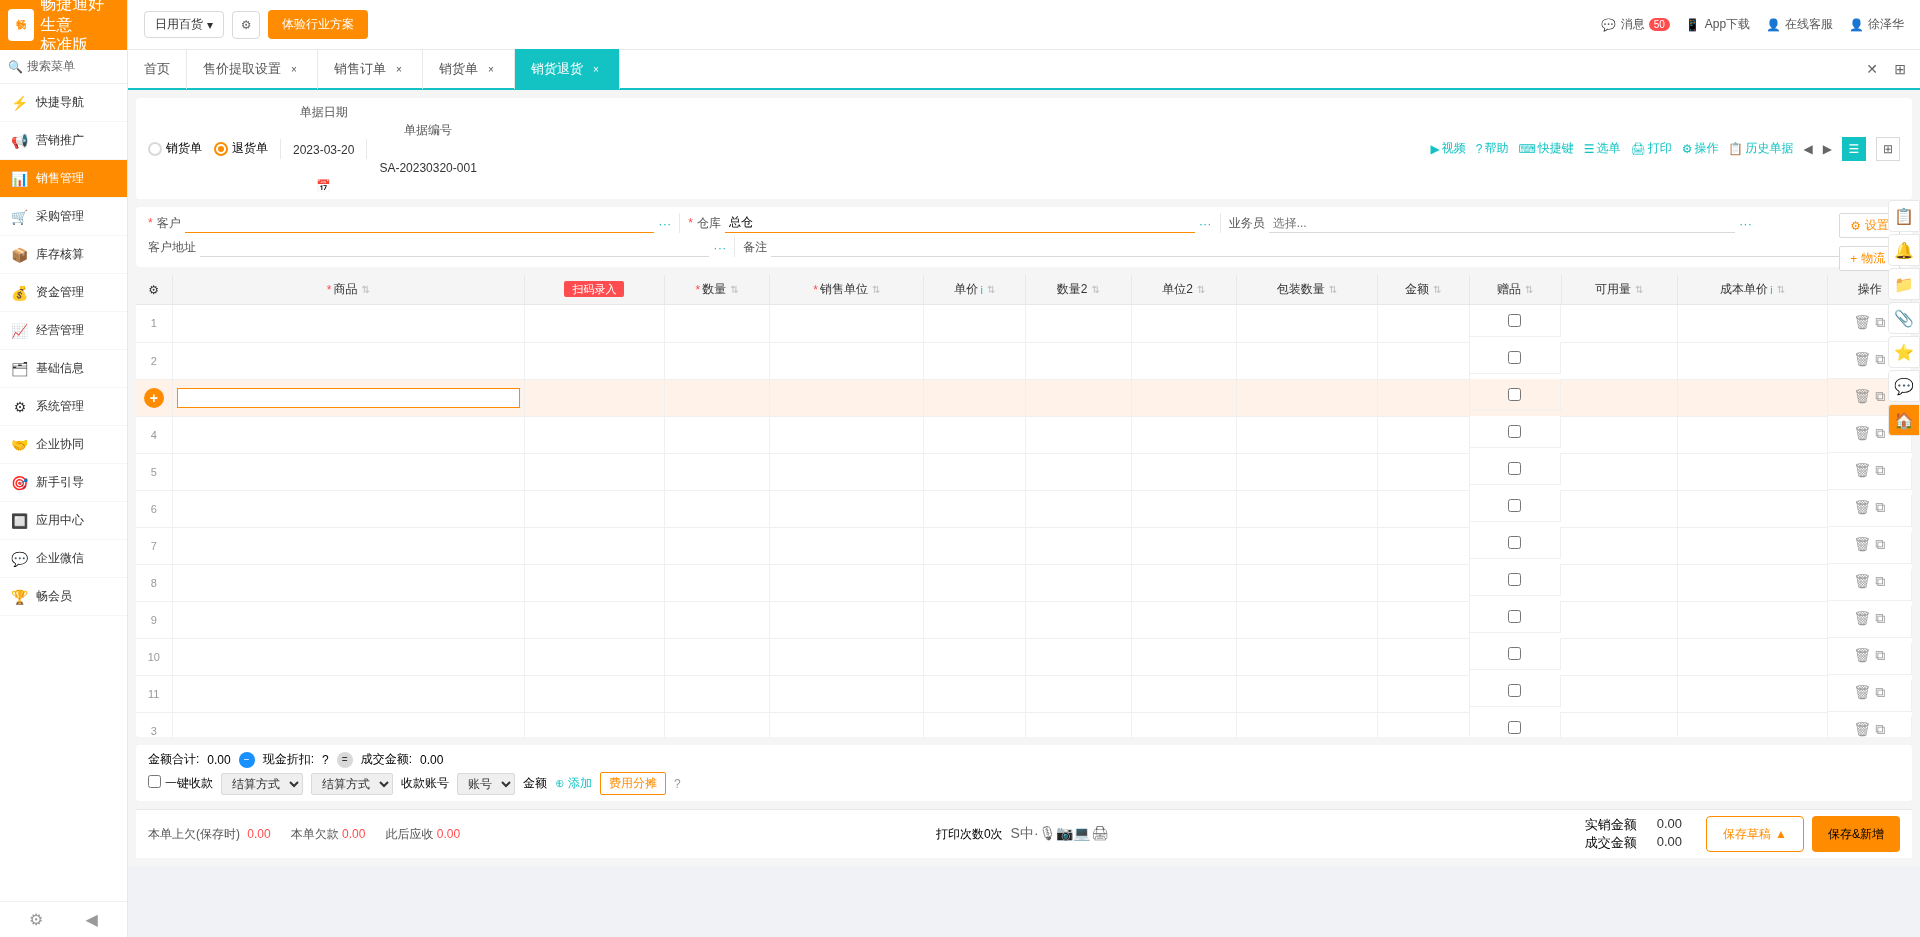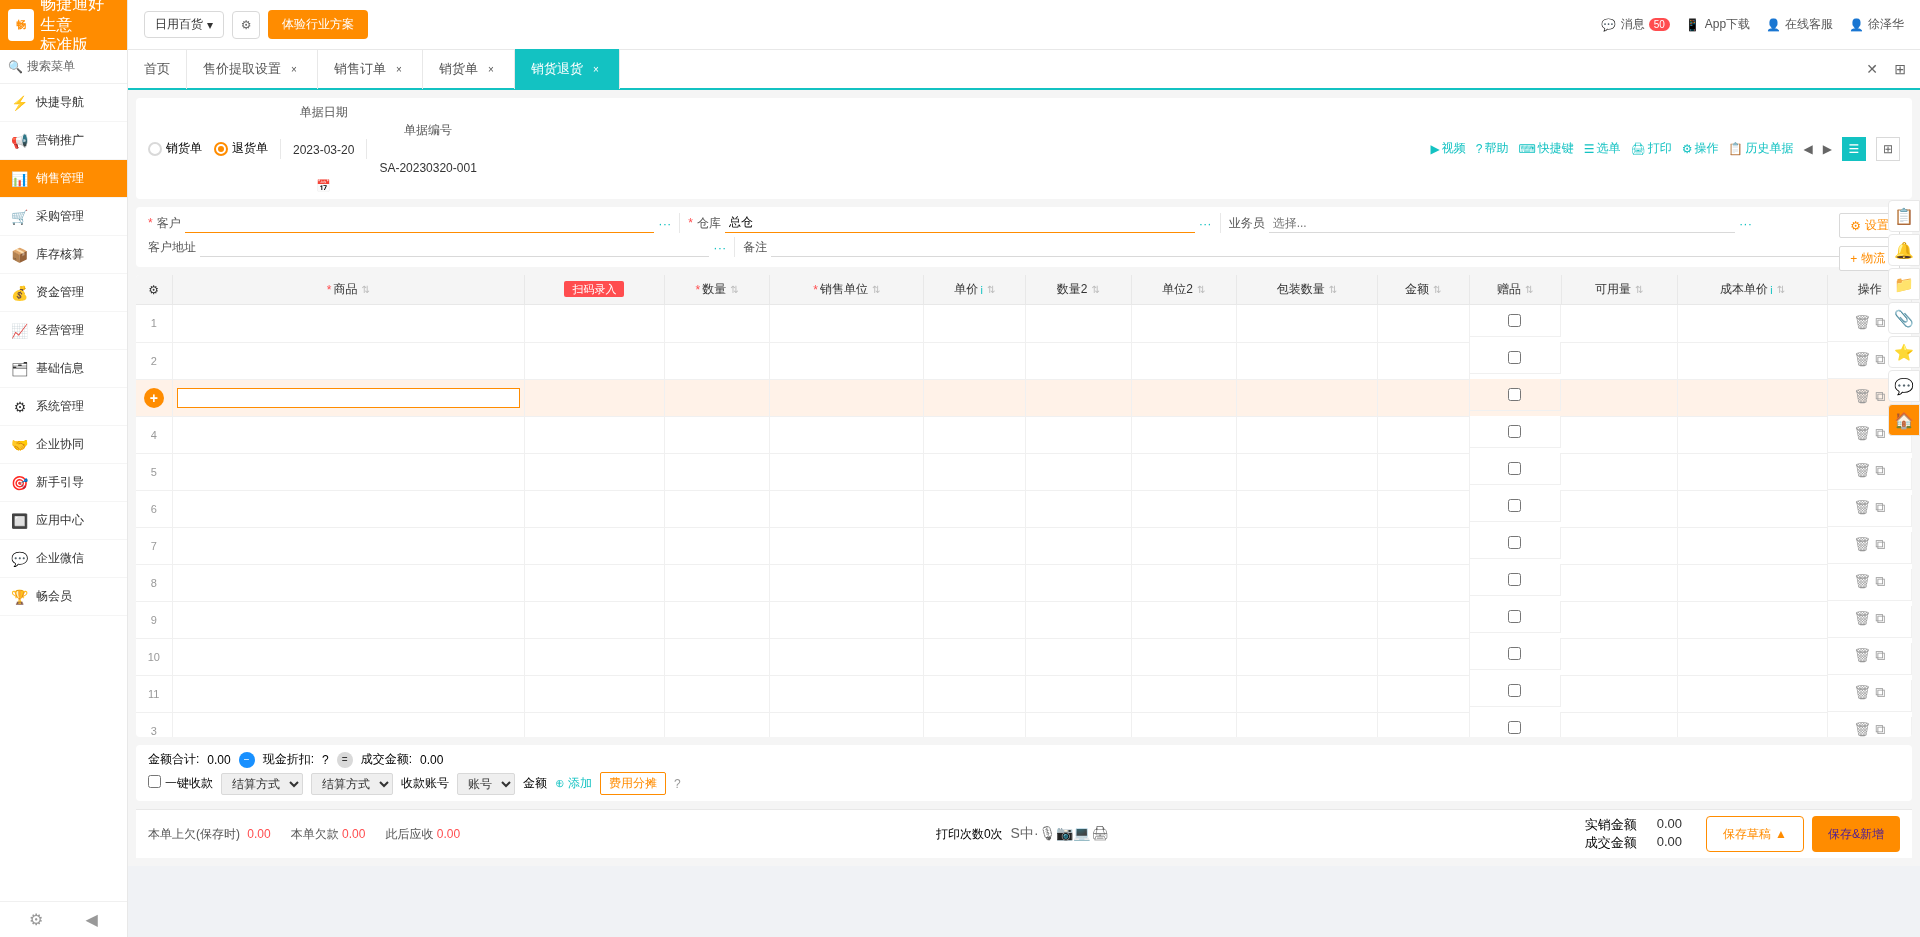--- a/index.html
+++ b/index.html
@@ -87,21 +87,21 @@
     .fee-btn { background: #fff; border: 1px solid #ff8c00; color: #ff8c00; padding: 2px 8px; border-radius: 2px; cursor: pointer; font-size: 12px; }
     .add-btn { color: #13c2c2; cursor: pointer; font-size: 12px; }
     .question-icon { color: #999; font-size: 12px; cursor: pointer; }
 
     
     .status-bar { background: #fff; padding: 6px 12px; border-top: 1px solid #e8e8e8; display: flex; align-items: center; justify-content: space-between; font-size: 12px; flex-shrink: 0; }
     .status-left { display: flex; gap: 20px; color: #555; }
     .status-middle { display: flex; align-items: center; gap: 8px; }
     .status-right { display: flex; gap: 8px; }
     .save-draft-btn { background: #fff; border: 1px solid #ff8c00; color: #ff8c00; padding: 6px 16px; border-radius: 4px; cursor: pointer; font-size: 12px; display: flex; align-items: center; gap: 4px; }
-    .save-new-btn { background: #ff8c00; border: none; color: #4c1d95; padding: 6px 16px; border-radius: 4px; cursor: pointer; font-size: 12px; }
+    .save-new-btn { background: #ff8c00; border: none; color: #000000; padding: 6px 16px; border-radius: 4px; cursor: pointer; font-size: 12px; }
 
     
     .right-float { position: fixed; right: 0; top: 200px; display: flex; flex-direction: column; gap: 0; z-index: 100; }
     .right-float-btn { width: 32px; height: 32px; background: #fff; border: 1px solid #e8e8e8; display: flex; align-items: center; justify-content: center; cursor: pointer; font-size: 16px; color: #666; border-radius: 4px 0 0 4px; margin-bottom: 2px; }
     .right-float-btn.orange { background: #ff8c00; color: #fff; }
 
     
     .settings-btn { background: #fff; border: 1px solid #d9d9d9; color: #ff8c00; padding: 3px 10px; border-radius: 2px; cursor: pointer; font-size: 12px; display: flex; align-items: center; gap: 4px; margin-bottom: 4px; }
     .logistics-btn { background: #fff; border: 1px solid #d9d9d9; color: #ff8c00; padding: 3px 10px; border-radius: 2px; cursor: pointer; font-size: 12px; display: flex; align-items: center; gap: 4px; }
 

